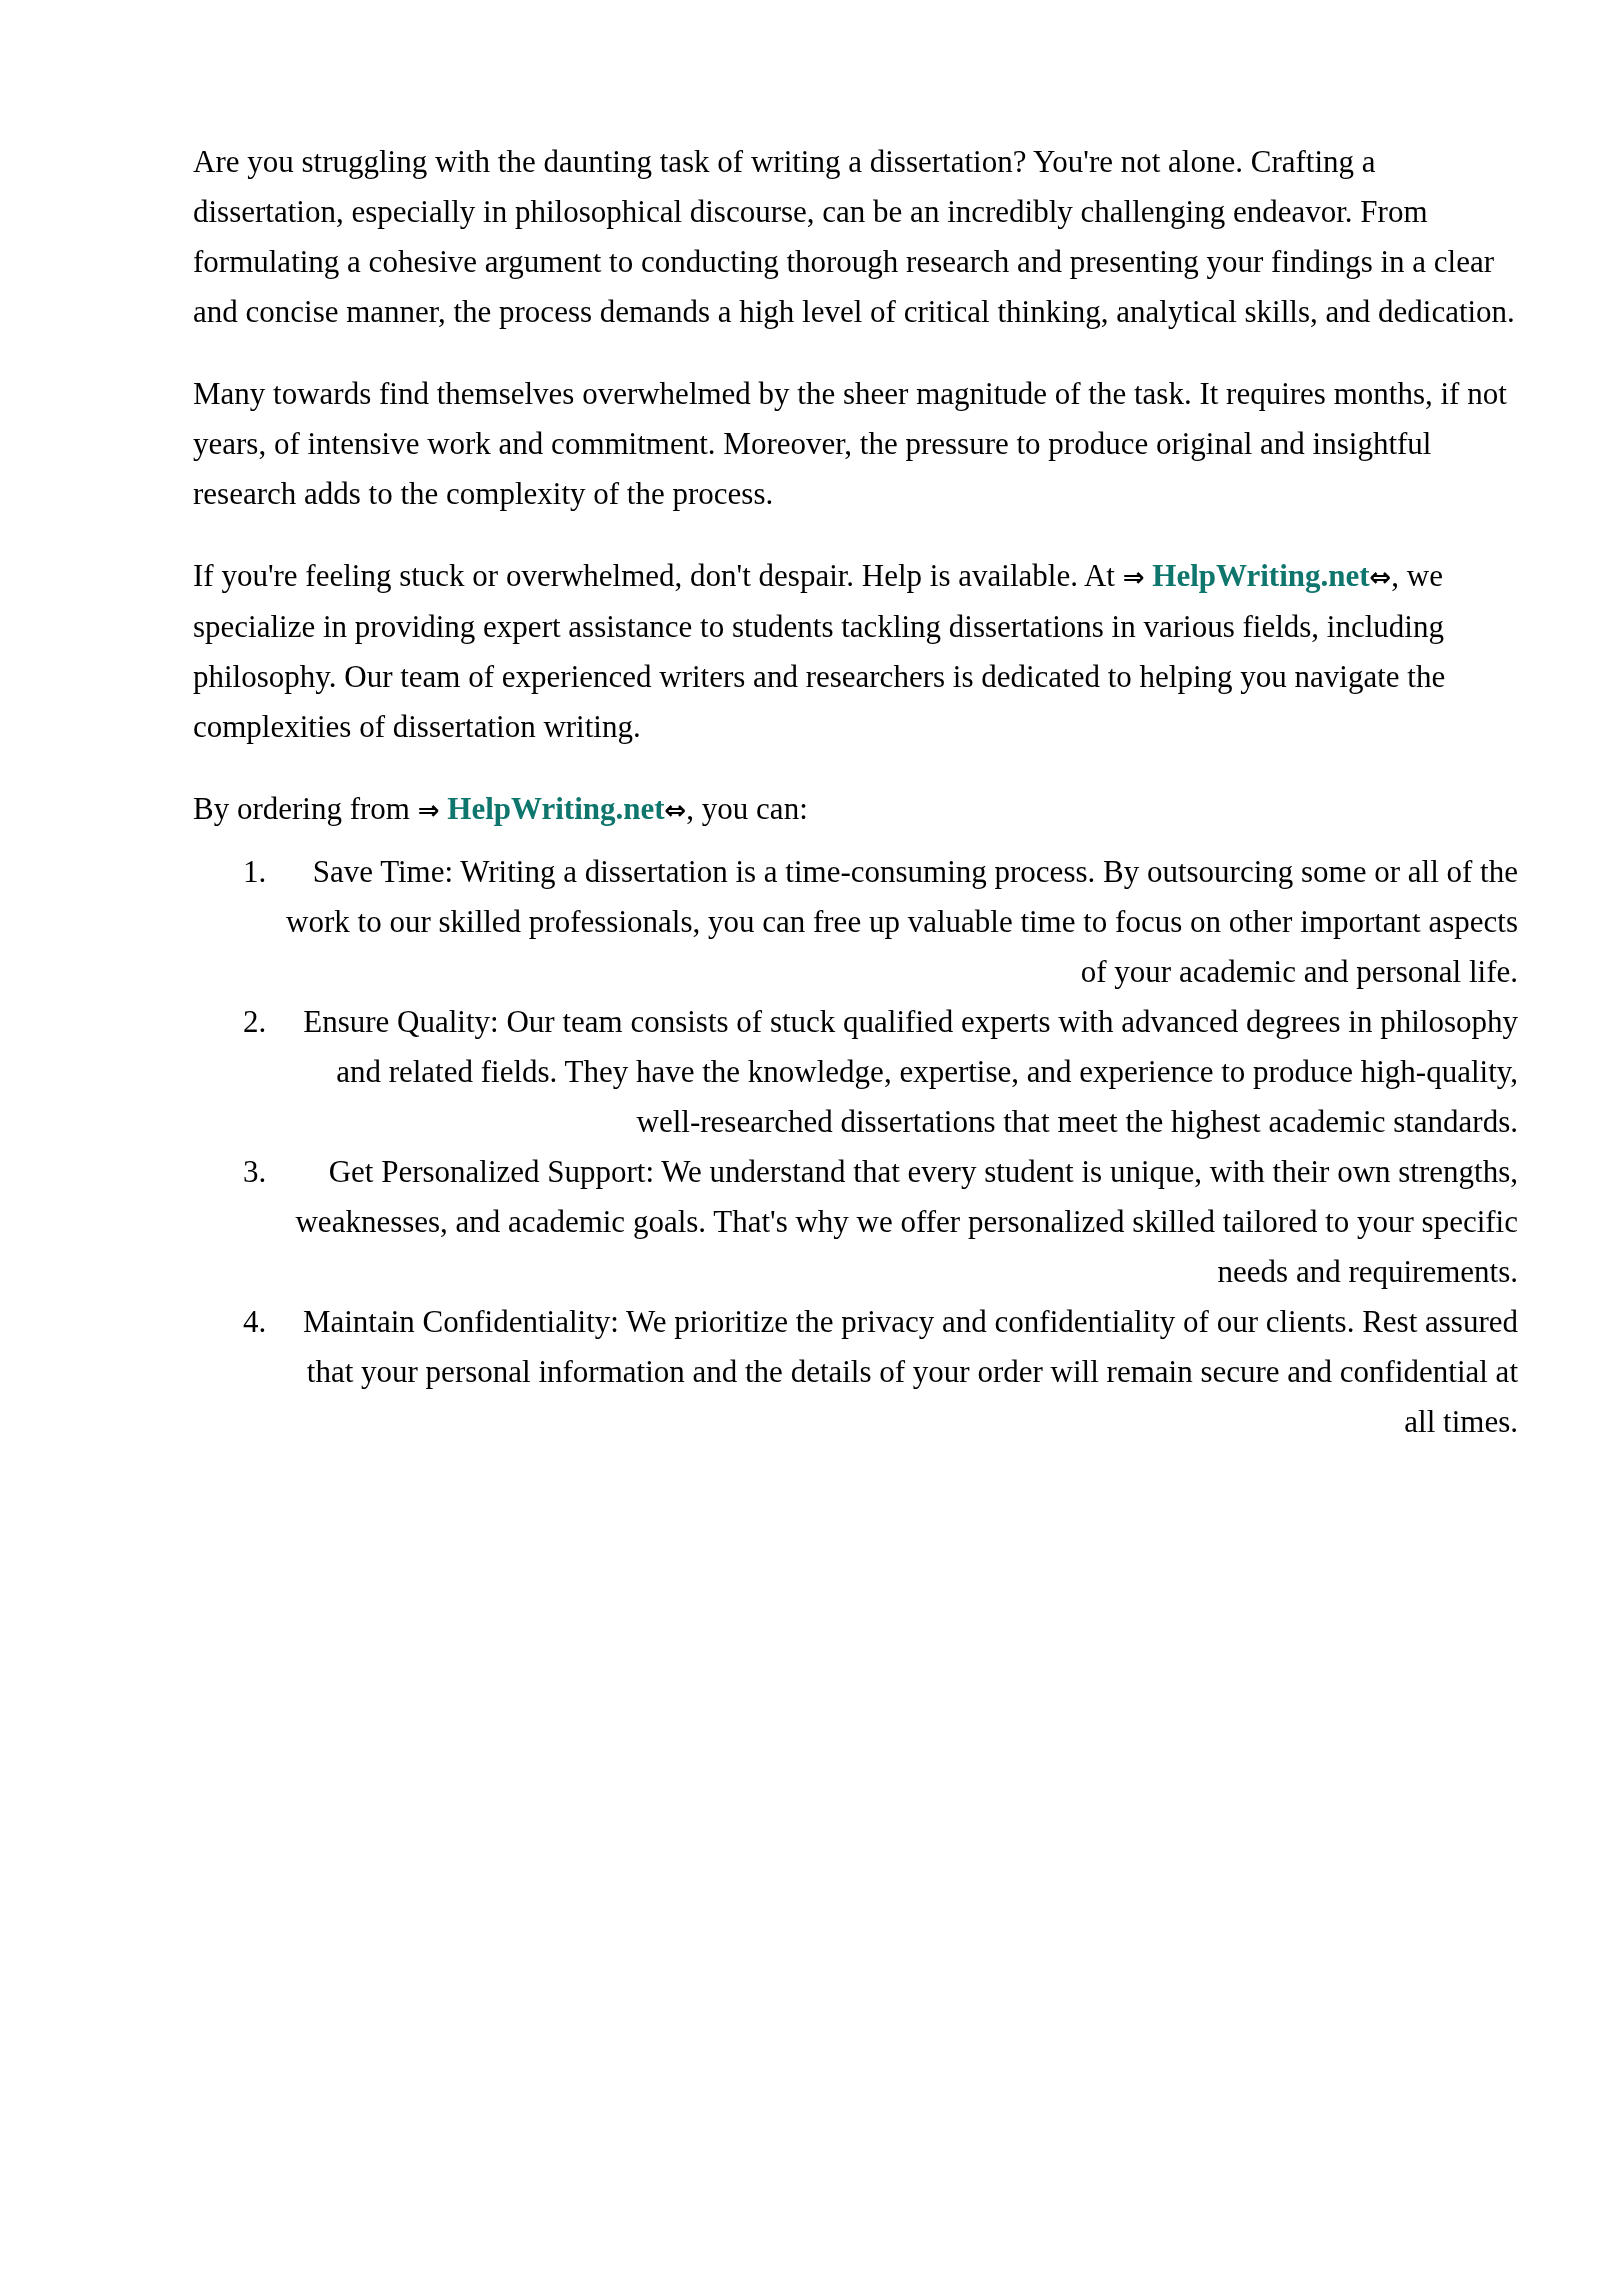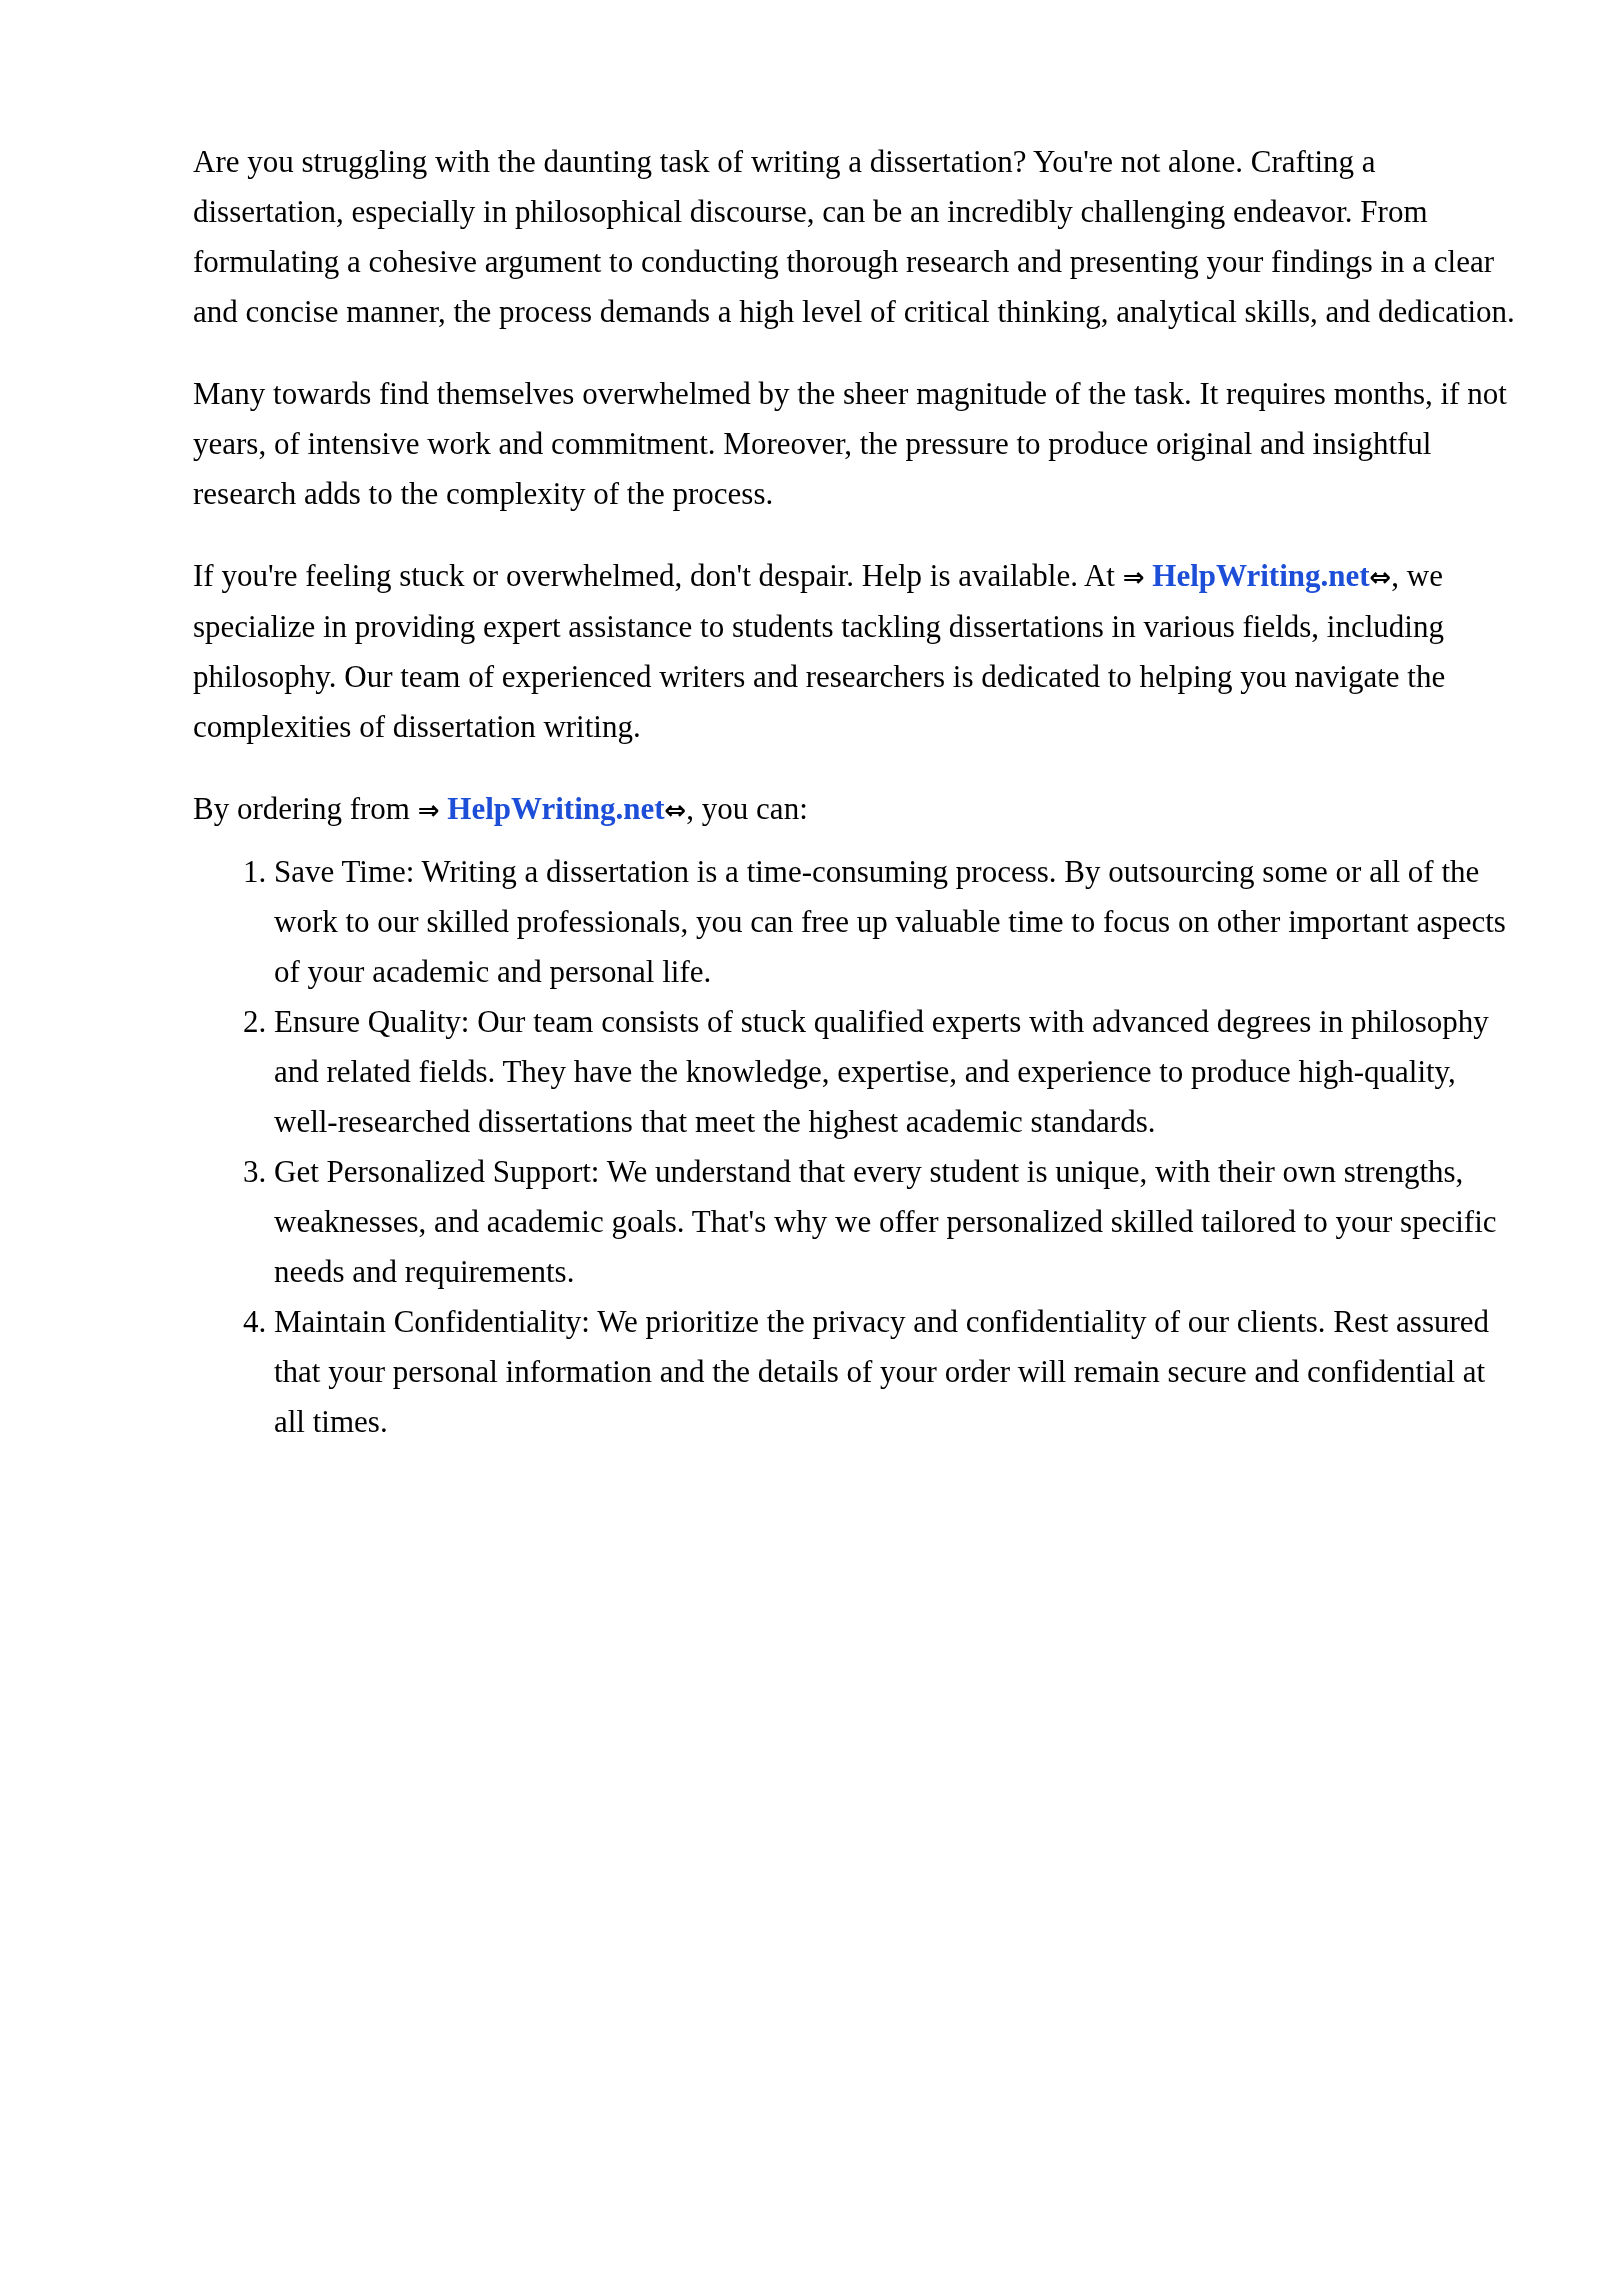--- a/index.html
+++ b/index.html
@@ -25,29 +25,30 @@
   }
   p {
     margin: 0 0 32px 0;
   }
   p.lead-in {
     margin-bottom: 12px;
   }
   ol {
     margin: 0 0 31px 0;
     padding-left: 81px;
+    text-align: right;
   }
   ol li {
     padding-left: 0;
   }
   ol li::marker {
     font-family: "Liberation Serif", serif;
   }
   a.brand-link {
-    color: #1d4ed8;
+    color: #0f766e;
     font-weight: bold;
     text-decoration: none;
   }
   .arrow {
     font-family: "DejaVu Sans", sans-serif;
     font-size: 26px;
     font-weight: bold;
   }
 </style>
 </head>

